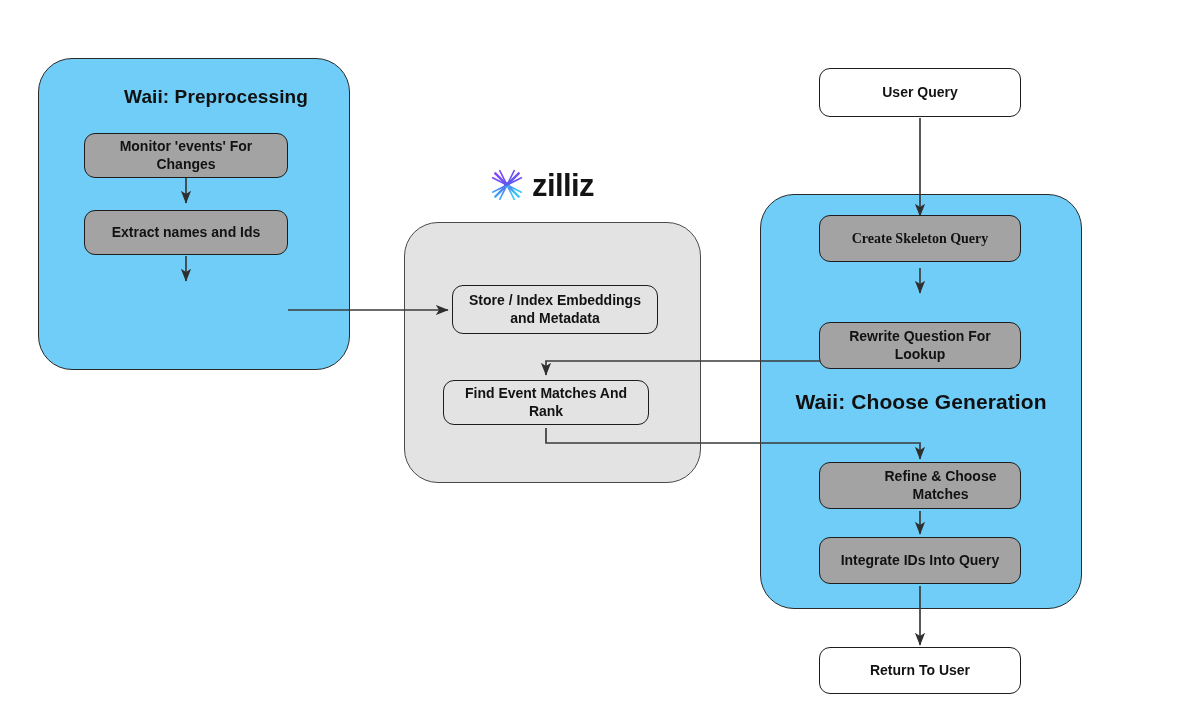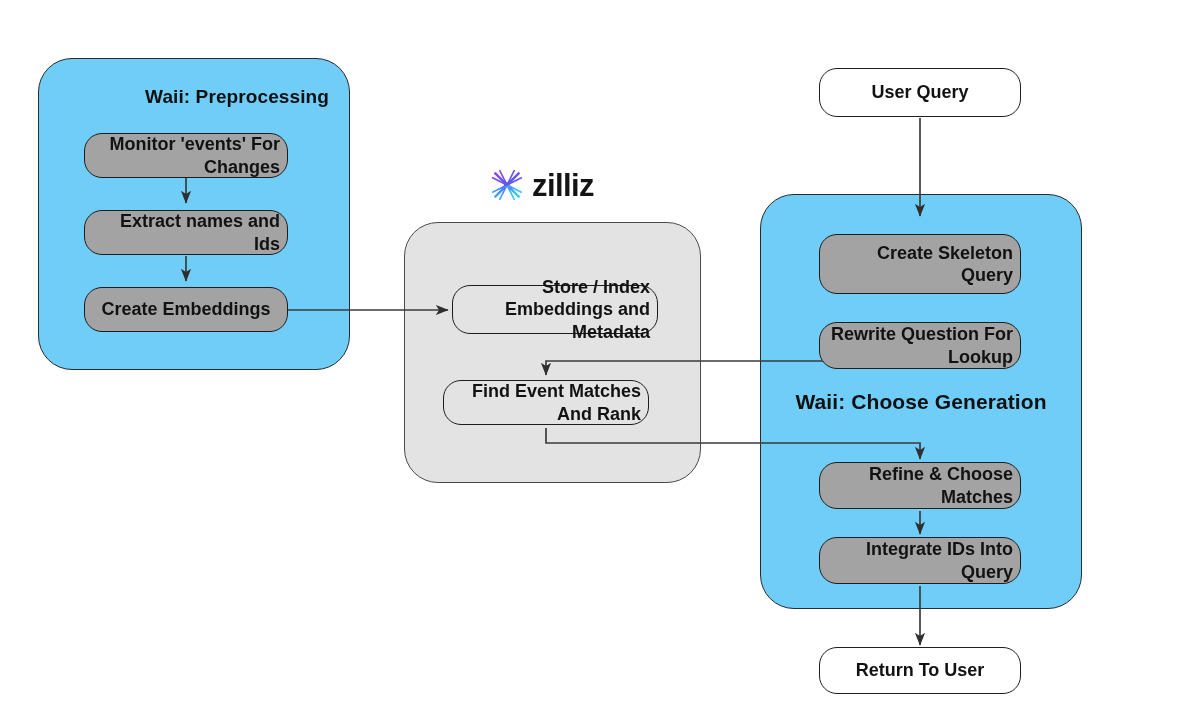--- a/index.html
+++ b/index.html
@@ -37,26 +37,26 @@
     color: #101010;
     letter-spacing: .1px;
     white-space: nowrap;
   }
 
   
   .node {
     position: absolute;
     box-sizing: border-box;
     border: 1.6px solid #1d1d1d;
-    border-radius: 18px;
+    border-radius: 11px;
     display: flex;
     align-items: center;
     justify-content: center;
-    text-align: right;
-    font-size: 18px;
+    text-align: center;
+    font-size: 14px;
     font-weight: bold;
     color: #121212;
     line-height: 1.25;
     padding: 2px 7px;
   }
   .node.on-blue { background: #a3a3a3; }
   .node.on-grey { background: #E3E3E3; }
   .node.on-white { background: #ffffff; }
 
   
@@ -88,21 +88,21 @@
 <body>
 
 <div id="canvas">
 
   <div class="panel blue" style="left:38px; top:58px; width:312px; height:312px;"></div>
 
   <div class="panel grey" style="left:404px; top:222px; width:297px; height:261px;"></div>
 
   <div class="panel blue" style="left:760px; top:194px; width:322px; height:415px;"></div>
 
-  <div class="panel-title" style="left:38px; top:86px; width:356px;margin-left:21px;">Waii: Preprocessing</div>
+  <div class="panel-title" style="left:38px; top:86px; width:356px;">Waii: Preprocessing</div>
 
   <div class="panel-title" style="left:760px; top:390px; width:322px; font-size:21px;">Waii: Choose Generation</div>
 
   <div class="logo" style="left:489px; top:167px;gap:7px;">
     <svg width="36" height="36" viewBox="0 0 40 40">
       <defs>
         <linearGradient id="zg" x1="0" y1="0" x2="0.35" y2="1">
           <stop offset="0%" stop-color="#8A3FFC"></stop>
           <stop offset="55%" stop-color="#5B5BF0"></stop>
           <stop offset="100%" stop-color="#3BC6F5"></stop>
@@ -147,29 +147,28 @@
       <path d="M920,511 L920,534"></path>
 
       <path d="M920,586 L920,645"></path>
     </g>
   </svg>
 
   <div class="node on-blue" style="left:84px; top:133px; width:204px; height:45px;">Monitor 'events' For  Changes</div>
 
   <div class="node on-blue" style="left:84px; top:210px; width:204px; height:45px;">Extract names and Ids</div>
 
-  <div class="node on-blue" style="left:84px; top:287px; width:204px; height:45px;">Create Embeddings</div>
 
   <div class="node on-grey" style="left:452px; top:285px; width:206px; height:49px;">Store / Index Embeddings and Metadata</div>
 
   <div class="node on-grey" style="left:443px; top:380px; width:206px; height:45px;">Find Event Matches And Rank</div>
 
   <div class="node on-white" style="left:819px; top:68px; width:202px; height:49px;">User Query</div>
 
-  <div class="node on-blue" style="left:819px; top:234px; width:202px; height:60px;">Create Skeleton Query</div>
+  <div class="node on-blue" style="left:819px; top:215px; width:202px; height:47px;font-family:Liberation Serif, serif;">Create Skeleton Query</div>
 
   <div class="node on-blue" style="left:819px; top:296px; width:202px; height:47px;margin-top:26px;">Rewrite Question For Lookup</div>
 
   <div class="node on-blue" style="left:819px; top:462px; width:202px; height:47px;padding-left:48px;">Refine &amp; Choose Matches</div>
 
   <div class="node on-blue" style="left:819px; top:537px; width:202px; height:47px;">Integrate IDs Into Query</div>
 
   <div class="node on-white" style="left:819px; top:647px; width:202px; height:47px;">Return To User</div>
 
 </div>

